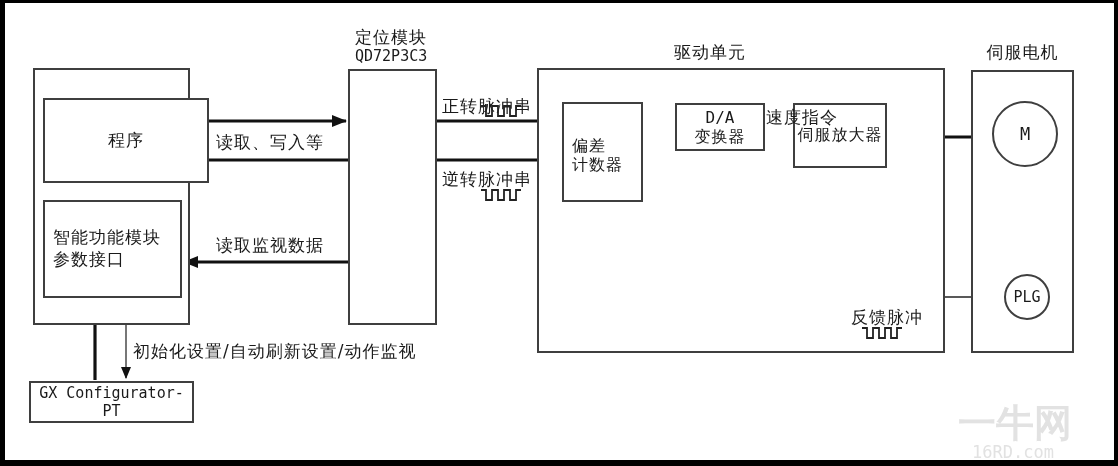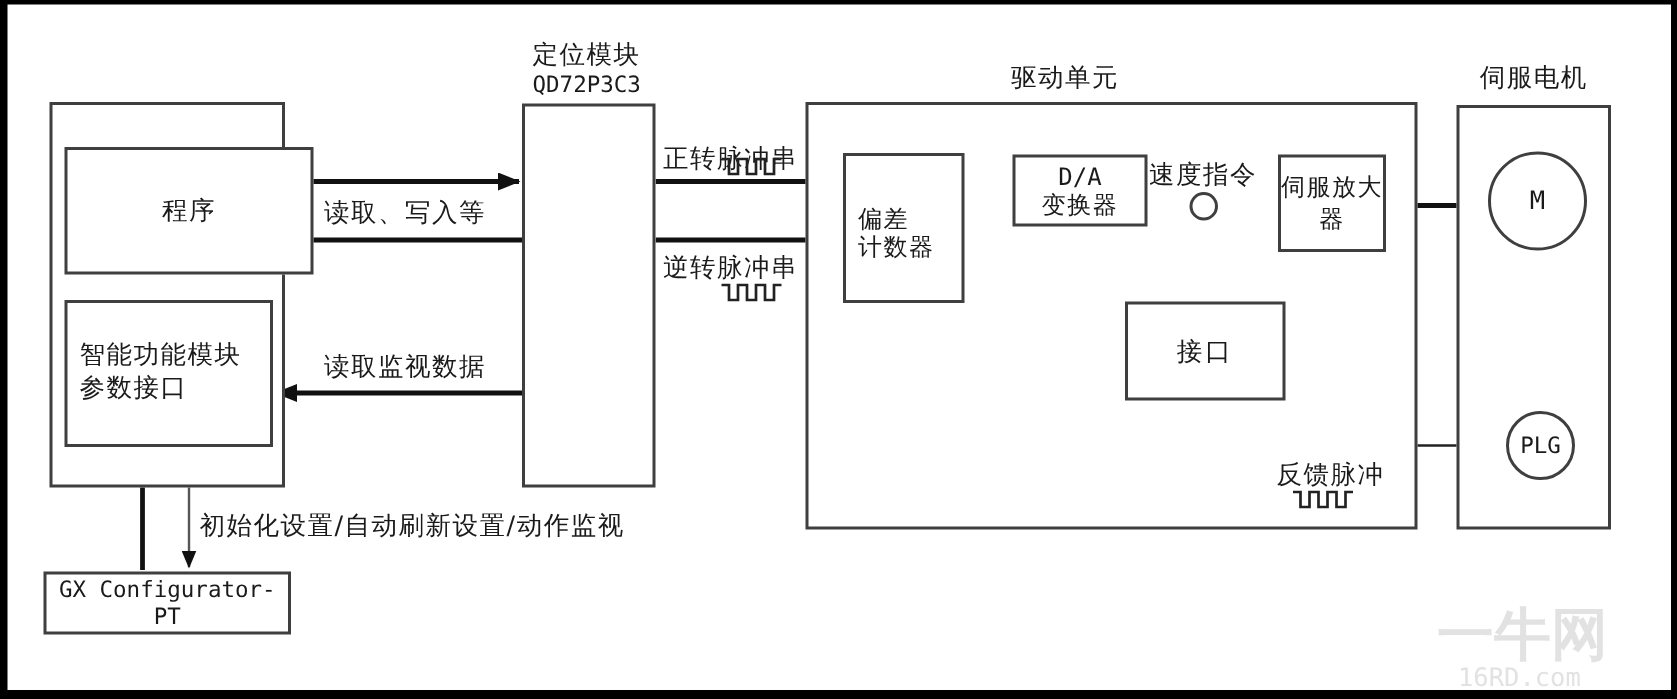--- a/index.html
+++ b/index.html
@@ -109,27 +109,24 @@
   <div class="box boxlayer flexc" style="left:675px;top:103px;width:90px;height:48px;">
     <div class="cjk" style="font-size:16px;line-height:19px;letter-spacing:1px;">
       <div class="mono">D/A</div>
       <div>变换器</div>
     </div>
   </div>
 
   <div class="circle boxlayer" style="left:793px;top:128px;width:19px;height:19px;"></div>
   <div class="lbl cjk txt" style="left:766px;top:107px;">速度指令</div>
 
-  <div class="box boxlayer flexc" style="left:852px;top:103px;width:72px;height:65px;">
+  <div class="box boxlayer flexc" style="left:793px;top:103px;width:94px;height:65px;">
     <span class="cjk" style="font-size:16px;letter-spacing:1px;">伺服放大器</span>
   </div>
 
-  <div class="box boxlayer flexc" style="left:750px;top:201px;width:107px;height:66px;">
-    <span class="cjk" style="font-size:17px;letter-spacing:2px;">接口</span>
-  </div>
 
   <div class="lbl cjk txt" style="left:851px;top:307px;">反馈脉冲</div>
   <svg class="pulse-icon" style="left:861px;top:326px;" width="42" height="14" viewBox="0 0 42 14">
     <path d="M1,2 h5 v10 h6 v-10 h6 v10 h6 v-10 h6 v10 h6 v-10 h5" fill="none" stroke="#222" stroke-width="1.8"></path>
   </svg>
 
   <div class="lbl cjk txt" style="left:971px;top:42px;width:103px;text-align:center;">伺服电机</div>
   <div class="box boxlayer" style="left:971px;top:70px;width:103px;height:283px;"></div>
   <div class="circle boxlayer flexc" style="left:992px;top:101px;width:66px;height:66px;">
     <span class="mono" style="font-size:17px;">M</span>

